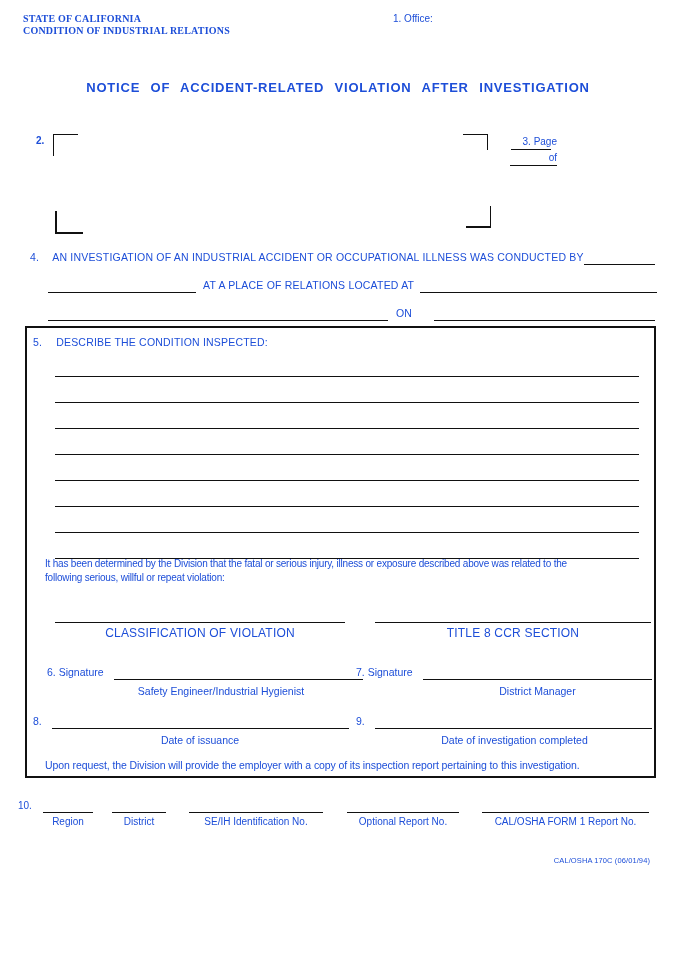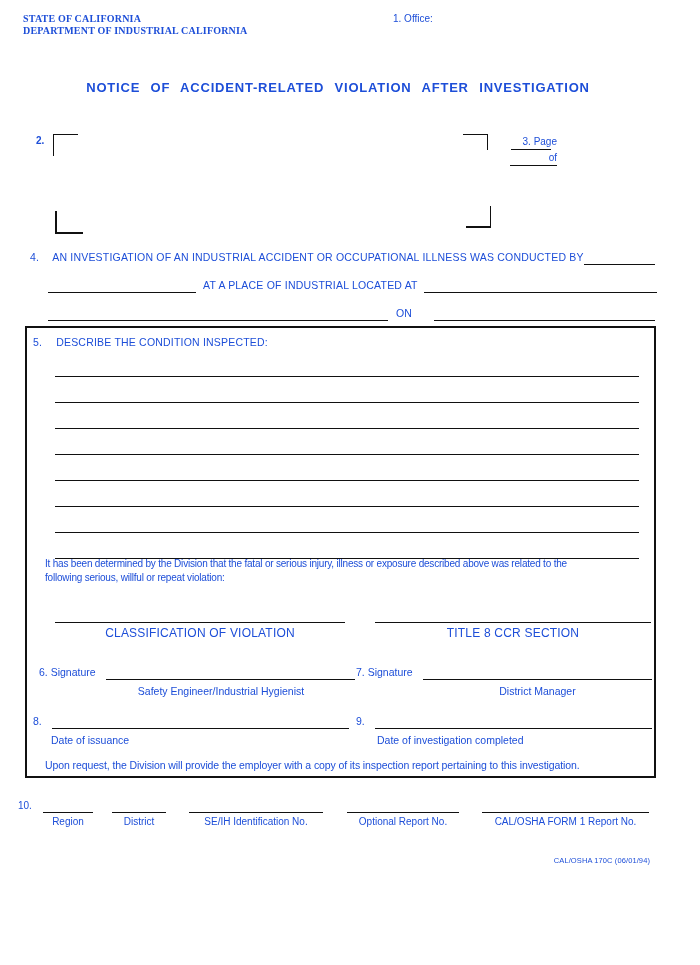--- a/index.html
+++ b/index.html
@@ -50,28 +50,28 @@
   .clsline{position:absolute;top:277px;height:17px;border-bottom:1.5px solid #111;}
   .clsline.left{left:28px;width:290px;}
   .clsline.right{left:348px;width:276px;}
   .clslabel{position:absolute;top:298px;font-size:12px;text-align:center;letter-spacing:.2px;}
   .clslabel.left{left:28px;width:290px;}
   .clslabel.right{left:348px;width:276px;}
   .sigrow{position:absolute;display:flex;align-items:flex-end;height:16px;font-size:10.5px;}
   .sigrow span{line-height:15px;white-space:nowrap;}
   .sigrow .lbl{margin-right:10px;}
   .sigrow .grow{flex:1 1 auto;}
-  .sig-left{left:12px;top:336px;width:316px;}
+  .sig-left{left:20px;top:336px;width:316px;}
   .sig-right{left:329px;top:336px;width:296px;}
   .role{position:absolute;top:357px;font-size:10.5px;text-align:center;}
   .role.left{left:66px;width:256px;}
   .role.right{left:396px;width:229px;}
   .date-left{left:6px;top:385px;width:316px;}
   .date-right{left:329px;top:385px;width:296px;}
-  .datelabel{position:absolute;top:406px;font-size:10.5px;}
+  .datelabel{position:absolute;top:406px;font-size:10.5px;text-align:center;}
   .datelabel.left{left:24px;width:298px;}
   .datelabel.right{left:350px;width:275px;}
   .note{position:absolute;left:18px;top:431px;font-size:10.5px;letter-spacing:-.1px;white-space:nowrap;}
   
   .f10num{position:absolute;left:18px;top:800px;font-size:10px;}
   .ffield{position:absolute;top:799px;}
   .ffield .blank{height:13px;}
   .ffield .flabel{text-align:center;font-size:10px;padding-top:3px;white-space:nowrap;}
   .f1{left:43px;width:50px;}
   .f2{left:112px;width:54px;}
@@ -80,21 +80,21 @@
   .f5{left:482px;width:167px;}
   .formid{position:absolute;left:482px;width:168px;top:856px;font-size:7.5px;text-align:right;letter-spacing:.1px;}
 </style>
 </head>
 <body>
 
 <div class="page">
 
   <div class="agency">
     <div>STATE OF CALIFORNIA</div>
-    <div>DEPARTMENT OF INDUSTRIAL CALIFORNIA</div>
+    <div>CONDITION OF INDUSTRIAL RELATIONS</div>
   </div>
   <div class="office">1. Office:</div>
   <div class="title">NOTICE OF ACCIDENT-RELATED VIOLATION AFTER INVESTIGATION</div>
 
   <div class="item2num">2.</div>
   <div class="addr-area"></div>
   <div class="brk tl"></div>
   <div class="brk bl"></div>
   <div class="brk tr"></div>
   <div class="brk br"></div>
@@ -106,21 +106,21 @@
     <span class="blank b2"></span>
   </div>
 
   <div class="row4 r1">
     <span class="num">4.</span>
     <span class="txt">AN INVESTIGATION OF AN INDUSTRIAL ACCIDENT OR OCCUPATIONAL ILLNESS WAS CONDUCTED BY</span>
     <span class="blank grow"></span>
   </div>
   <div class="row4 r2">
     <span class="blank lead"></span>
-    <span class="txt">AT A PLACE OF INDUSTRIAL LOCATED AT</span>
+    <span class="txt">AT A PLACE OF RELATIONS LOCATED AT</span>
     <span class="blank grow"></span>
   </div>
   <div class="row4 r3">
     <span class="blank lead"></span>
     <span class="txt">ON</span>
     <span class="blank grow"></span>
   </div>
 
   <div class="box">
     <div class="condrow">

